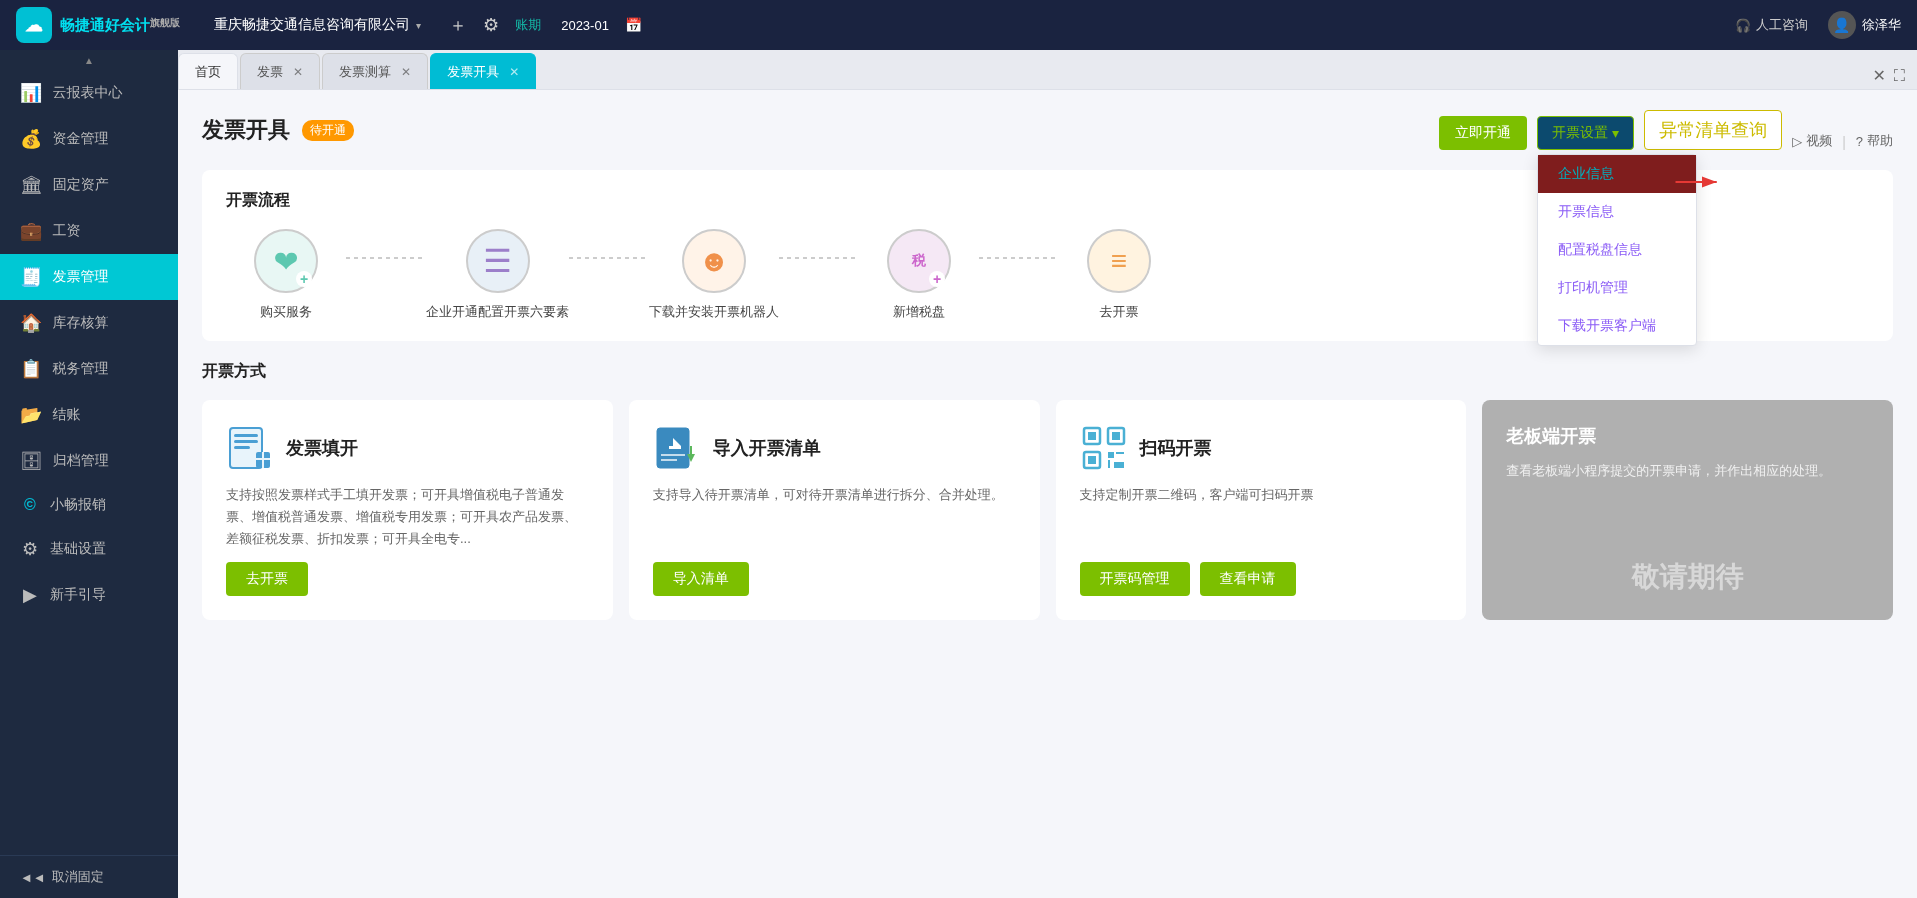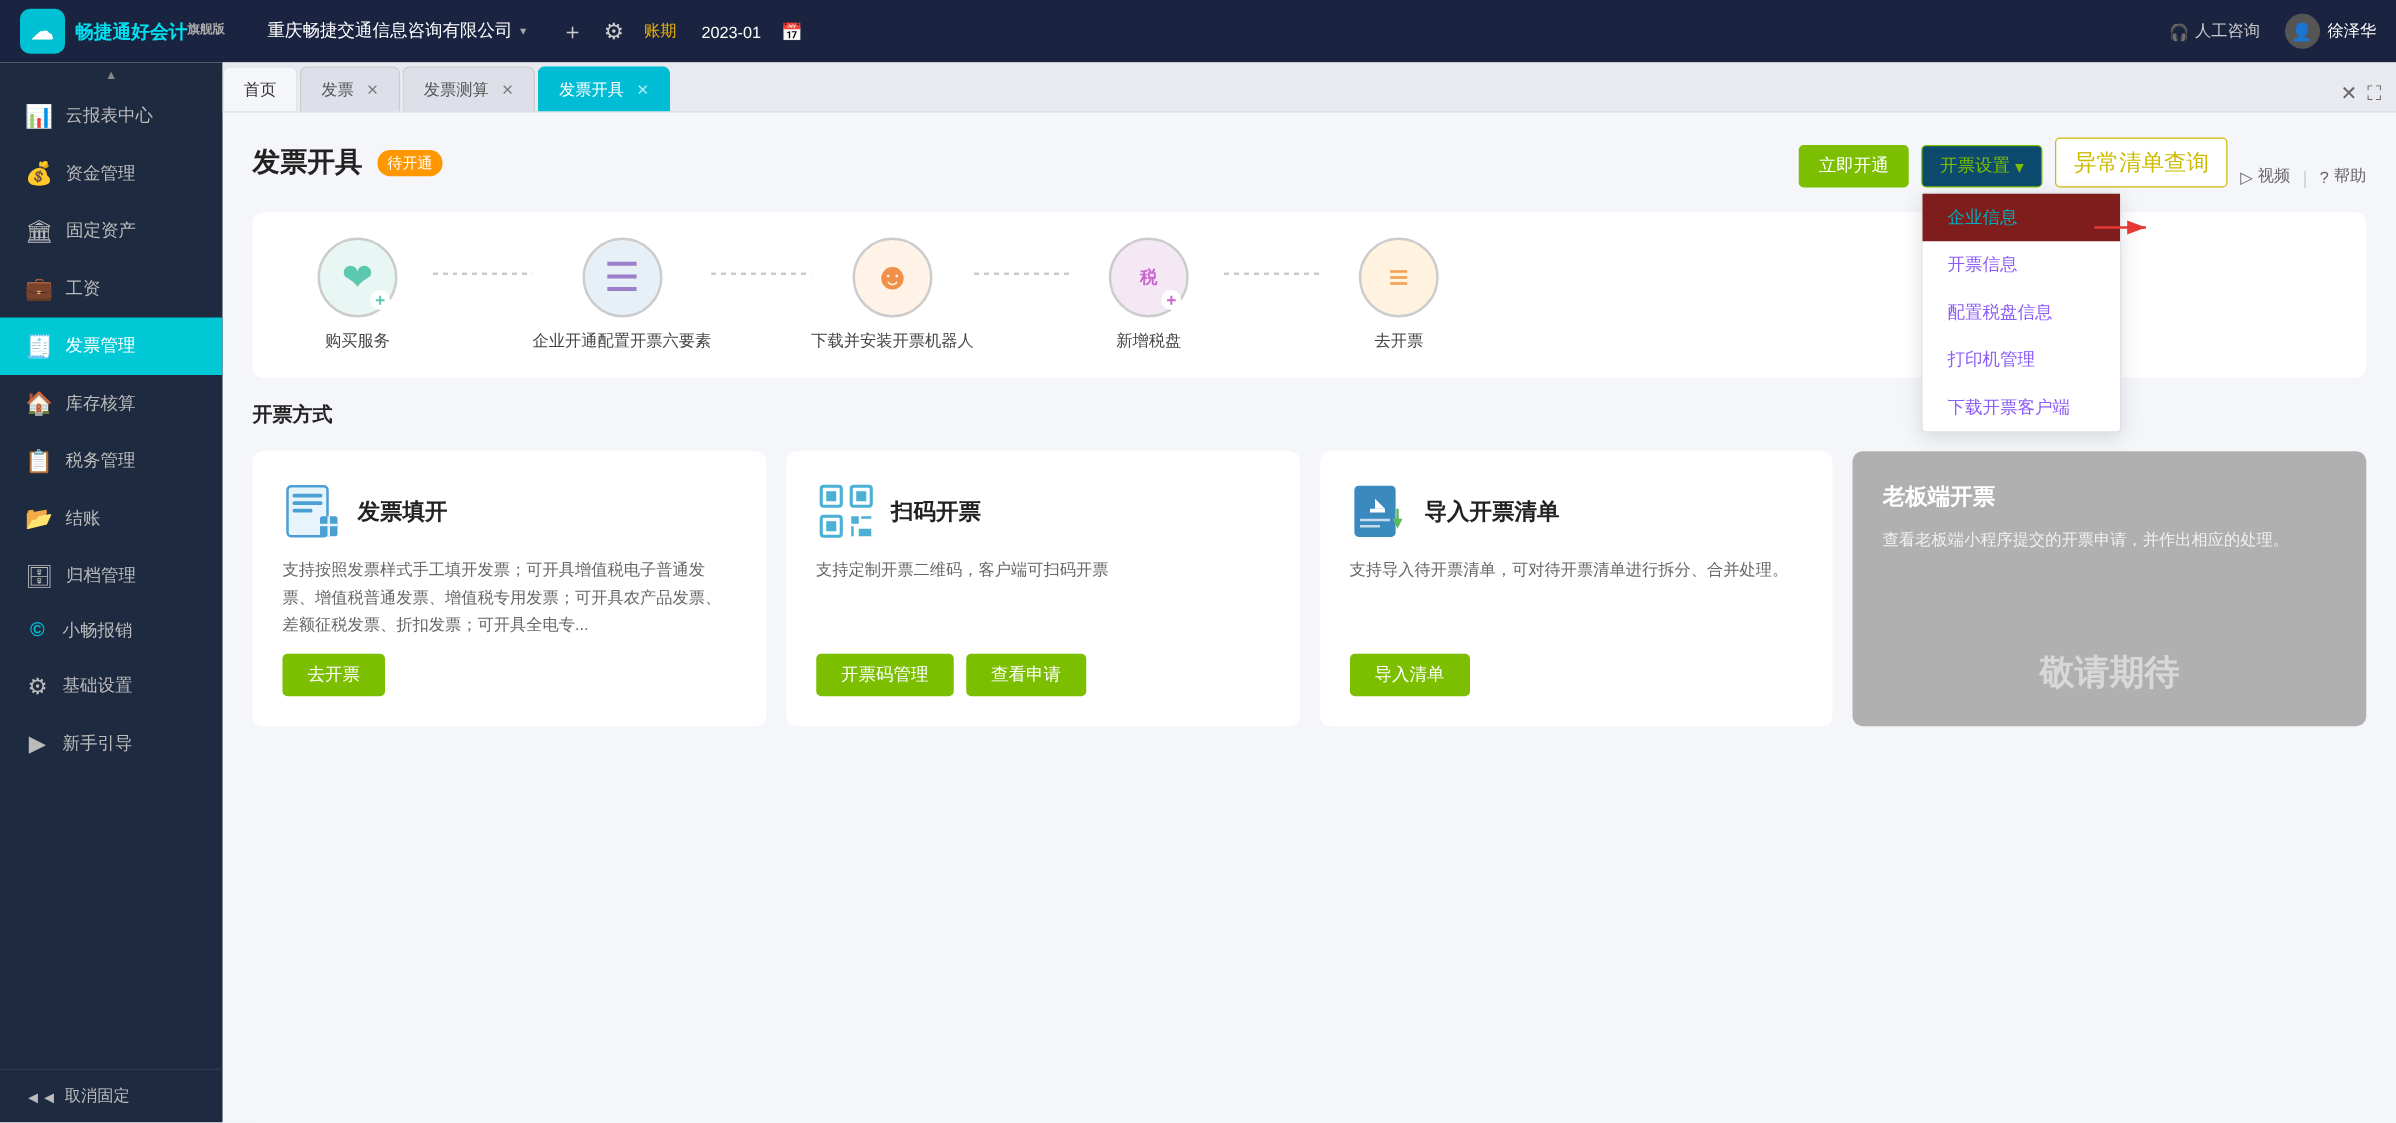--- a/index.html
+++ b/index.html
@@ -43,21 +43,21 @@
     .chevron-down { color: #aaa; font-size: 10px; }
 
     .top-actions {
       display: flex; align-items: center; gap: 16px;
       margin-left: 8px;
     }
     .top-btn {
       color: #ccc; font-size: 18px; cursor: pointer; background: none; border: none;
       display: flex; align-items: center; justify-content: center;
     }
-    .period-label { color: #eab308; font-size: 13px; }
+    .period-label { color: #14b8a6; font-size: 13px; }
     .period-value { color: #fff; font-size: 13px; margin-left: 4px; }
     .calendar-icon { color: #ccc; font-size: 14px; cursor: pointer; }
 
     .top-right {
       margin-left: auto;
       display: flex; align-items: center; gap: 20px;
     }
     .support-btn {
       display: flex; align-items: center; gap: 4px;
       color: #ccc; font-size: 13px; cursor: pointer;
@@ -504,20 +504,21 @@
           </button>
           <span style="color:#ccc">|</span>
           <button class="btn-text-gray">
             <span>?</span>
             <span>帮助</span>
           </button>
         </div>
       </div>
 
       <div class="flow-section">
+        <div class="section-title">开票流程</div>
         <div class="flow-steps">
 
           <div class="flow-step">
             <div class="flow-icon-circle" style="background: #e8f7f4; border: 2px solid #ccc; position: relative;">
               <span style="color:#5dc8b0; font-size:30px">❤</span>
               <span style="position:absolute; bottom:4px; right:4px; color:#5dc8b0; font-size:14px; font-weight:bold; background:#fff; border-radius:50%; width:16px; height:16px; display:flex; align-items:center; justify-content:center;">+</span>
             </div>
             <span class="flow-label">购买服务</span>
           </div>
           <div class="flow-connector" style="background: repeating-linear-gradient(90deg, #ccc 0, #ccc 4px, transparent 4px, transparent 8px);"></div>
@@ -570,20 +571,39 @@
                   <rect x="8" y="22" width="16" height="3" rx="1.5" fill="#4a9fd4"></rect>
                   <rect x="30" y="28" width="14" height="16" rx="2" fill="#4a9fd4"></rect>
                   <rect x="36" y="28" width="2" height="16" fill="#e8f4fb"></rect>
                   <rect x="30" y="34" width="14" height="2" fill="#e8f4fb"></rect>
                 </svg>
               </div>
               <span class="method-title">发票填开</span>
             </div>
             <p class="method-desc">支持按照发票样式手工填开发票；可开具增值税电子普通发票、增值税普通发票、增值税专用发票；可开具农产品发票、差额征税发票、折扣发票；可开具全电专...</p>
             <button class="method-btn">去开票</button>
+          </div>
+
+          <div class="method-card">
+            <div class="method-card-header">
+              <div class="method-icon">
+                <svg width="48" height="48" viewBox="0 0 48 48">
+                  <rect x="4" y="4" width="32" height="40" rx="3" fill="#3a8abf" stroke="#3a8abf" stroke-width="1"></rect>
+                  <polygon points="20,14 28,22 20,22" fill="#fff"></polygon>
+                  <rect x="16" y="22" width="12" height="3" fill="#fff"></rect>
+                  <rect x="8" y="30" width="24" height="2" fill="#fff" opacity="0.7"></rect>
+                  <rect x="8" y="35" width="16" height="2" fill="#fff" opacity="0.7"></rect>
+                  <path d="M34 30 L42 30 L38 38 Z" fill="#5cb85c"></path>
+                  <rect x="37" y="22" width="2" height="10" fill="#5cb85c"></rect>
+                </svg>
+              </div>
+              <span class="method-title">导入开票清单</span>
+            </div>
+            <p class="method-desc">支持导入待开票清单，可对待开票清单进行拆分、合并处理。</p>
+            <button class="method-btn">导入清单</button>
           </div>
 
           <div class="method-card">
             <div class="method-card-header">
               <div class="method-icon">
                 <svg width="48" height="48" viewBox="0 0 48 48">
                   <rect x="4" y="4" width="16" height="16" rx="2" fill="none" stroke="#4ab0d4" stroke-width="2.5"></rect>
                   <rect x="28" y="4" width="16" height="16" rx="2" fill="none" stroke="#4ab0d4" stroke-width="2.5"></rect>
                   <rect x="4" y="28" width="16" height="16" rx="2" fill="none" stroke="#4ab0d4" stroke-width="2.5"></rect>
                   <rect x="8" y="8" width="8" height="8" fill="#4ab0d4"></rect>
@@ -597,39 +617,20 @@
               </div>
               <span class="method-title">扫码开票</span>
             </div>
             <p class="method-desc">支持定制开票二维码，客户端可扫码开票</p>
             <div style="display:flex; gap:10px; margin-top:auto;">
               <button class="method-btn">开票码管理</button>
               <button class="method-btn">查看申请</button>
             </div>
           </div>
 
-          <div class="method-card">
-            <div class="method-card-header">
-              <div class="method-icon">
-                <svg width="48" height="48" viewBox="0 0 48 48">
-                  <rect x="4" y="4" width="32" height="40" rx="3" fill="#3a8abf" stroke="#3a8abf" stroke-width="1"></rect>
-                  <polygon points="20,14 28,22 20,22" fill="#fff"></polygon>
-                  <rect x="16" y="22" width="12" height="3" fill="#fff"></rect>
-                  <rect x="8" y="30" width="24" height="2" fill="#fff" opacity="0.7"></rect>
-                  <rect x="8" y="35" width="16" height="2" fill="#fff" opacity="0.7"></rect>
-                  <path d="M34 30 L42 30 L38 38 Z" fill="#5cb85c"></path>
-                  <rect x="37" y="22" width="2" height="10" fill="#5cb85c"></rect>
-                </svg>
-              </div>
-              <span class="method-title">导入开票清单</span>
-            </div>
-            <p class="method-desc">支持导入待开票清单，可对待开票清单进行拆分、合并处理。</p>
-            <button class="method-btn">导入清单</button>
-          </div>
-
           <div class="method-card gray">
             <div class="method-card-header">
               <span class="method-title" style="color:#fff;">老板端开票</span>
             </div>
             <p class="method-desc" style="color:#f0f0f0;">查看老板端小程序提交的开票申请，并作出相应的处理。</p>
             <div class="overlay-text">敬请期待</div>
           </div>
 
         </div>
       </div>

